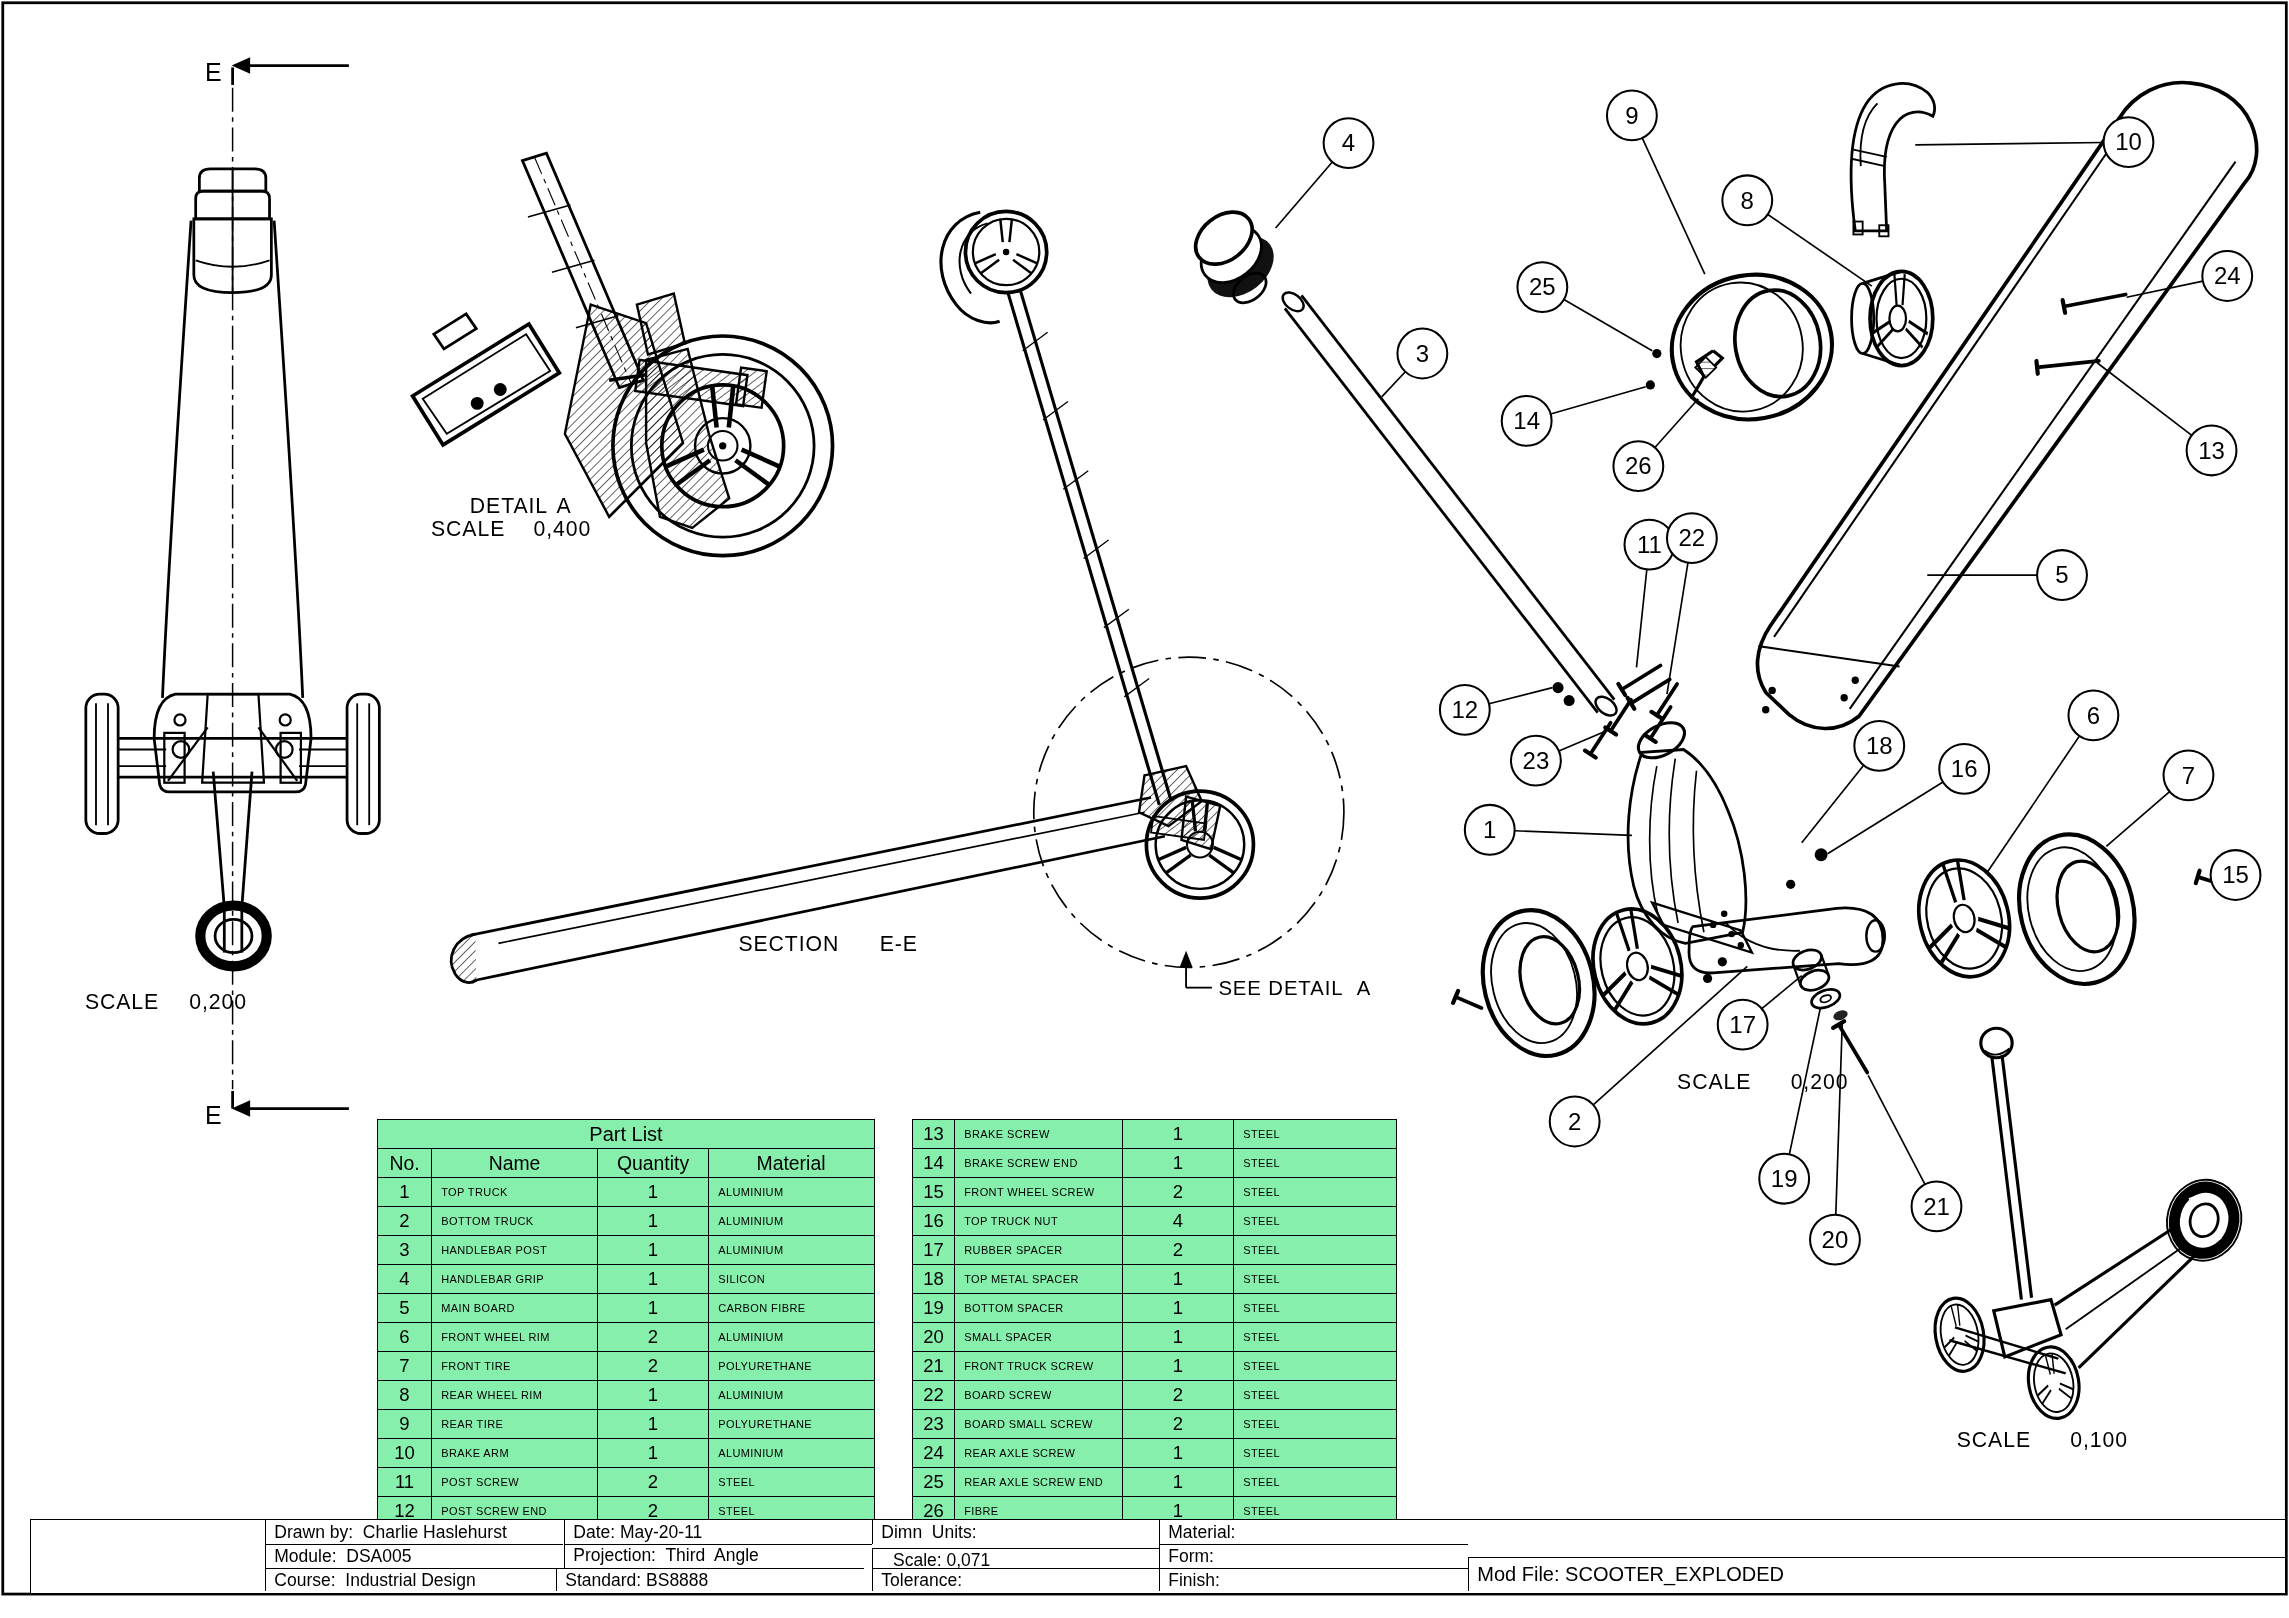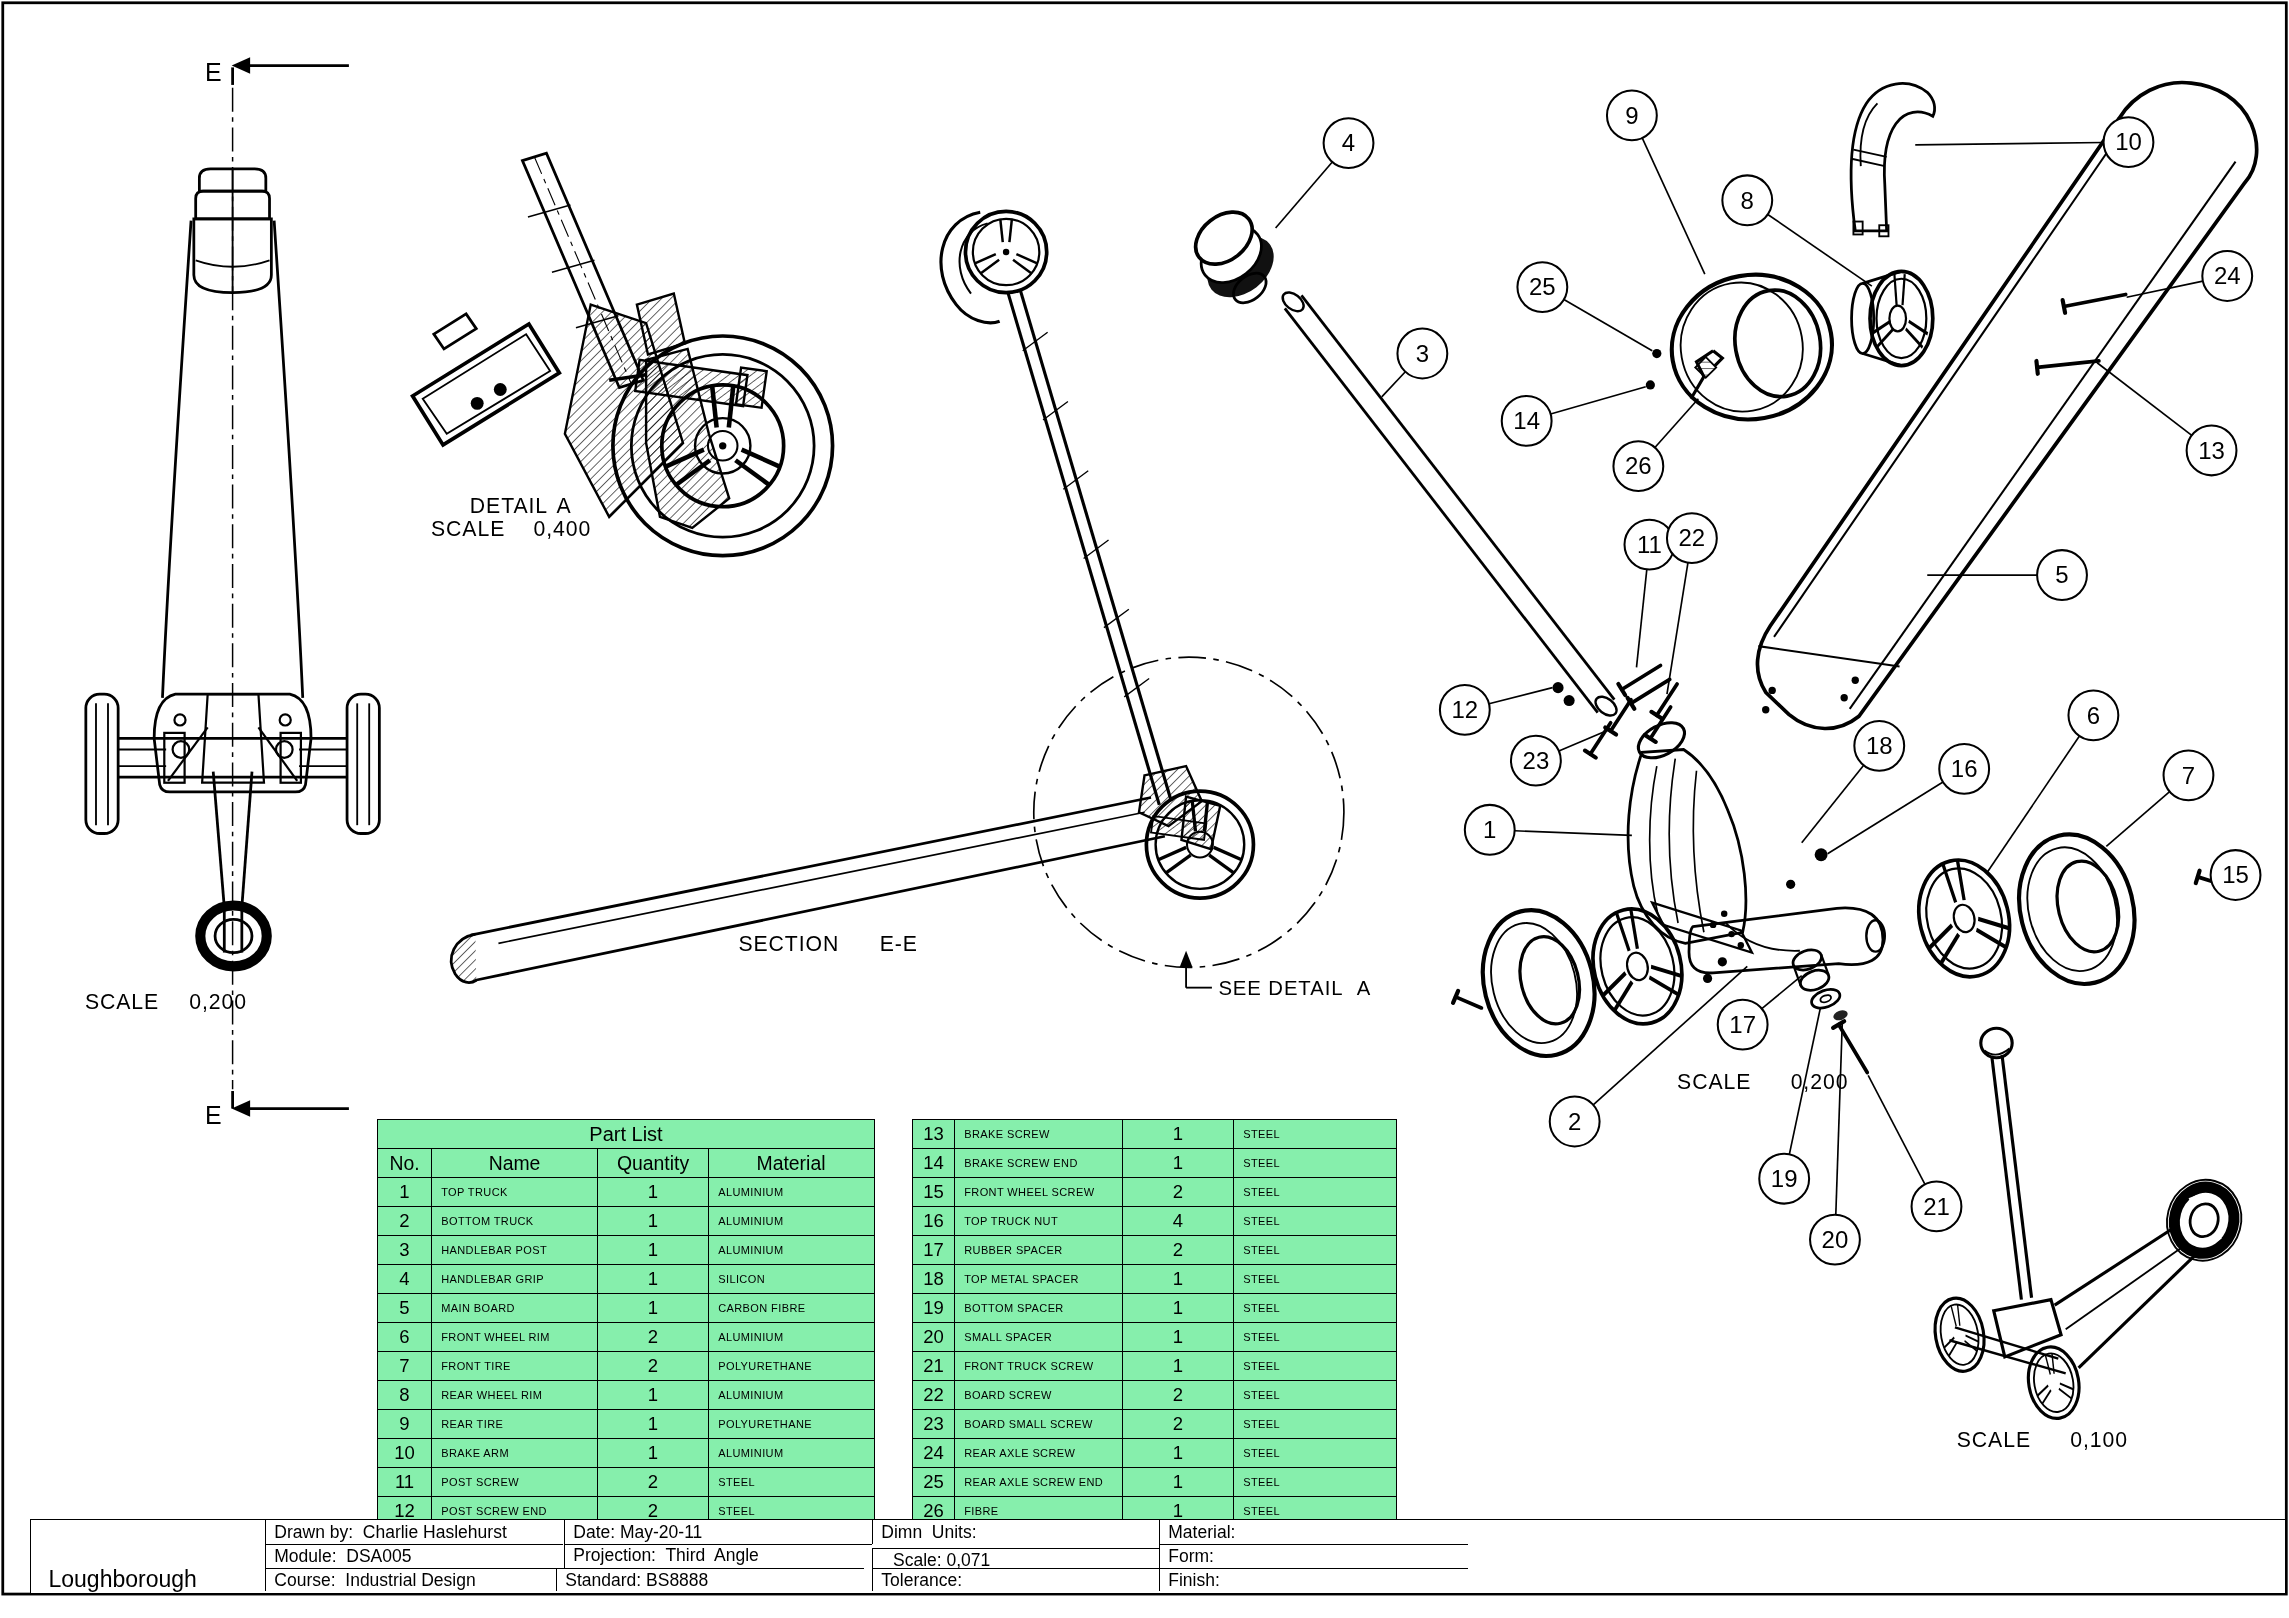--- a/index.html
+++ b/index.html
@@ -713,39 +713,33 @@
       <div class="pl-row cols2" style="height:28px">
         <span class="c-num">26</span>
         <span class="c-txt">FIBRE</span>
         <span class="c-num">1</span>
         <span class="c-txt">STEEL</span>
       </div>
     </div>
 </div>
 
 <div class="tblock">
-  <div class="tcell noL noT" style="left:0;top:0;width:234px;height:71px;align-items:flex-start;">
-    <span class="org">
-      <span style="display:block">Loughborough</span>
-      
-      
-    </span>
-  </div>
   <div class="tcell noT" style="left:234px;top:0;width:298px;height:24px;">Drawn by:  Charlie Haslehurst</div>
   <div class="tcell" style="left:234px;top:24px;width:298px;height:24px;">Module:  DSA005</div>
   <div class="tcell" style="left:234px;top:48px;width:298px;height:23px;">Course:  Industrial Design</div>
 
   <div class="tcell noT" style="left:533px;top:0;width:308px;height:24px;">Date: May-20-11</div>
   <div class="tcell" style="left:533px;top:24px;width:308px;height:24px;align-items:flex-start;">Projection:  Third  Angle</div>
   <div class="tcell" style="left:525px;top:48px;width:308px;height:23px;">Standard: BS8888</div>
 
   <div class="tcell noT" style="left:841px;top:0;width:287px;height:24px;">Dimn  Units:</div>
   <div class="tcell" style="left:841px;top:28px;width:287px;height:24px;padding-left:20px;">Scale: 0,071</div>
   <div class="tcell" style="left:841px;top:48px;width:287px;height:23px;">Tolerance:</div>
 
   <div class="tcell noT" style="left:1128px;top:0;width:309px;height:24px;">Material:</div>
   <div class="tcell" style="left:1128px;top:24px;width:309px;height:24px;">Form:</div>
   <div class="tcell" style="left:1128px;top:48px;width:309px;height:23px;">Finish:</div>
 
+  <div class="tcell" style="left:1437px;top:37px;width:817px;height:34px;font-size:20px;">Mod File: SCOOTER_EXPLODED</div>
 </div>
 
 </div>
 
 
 </body></html>

